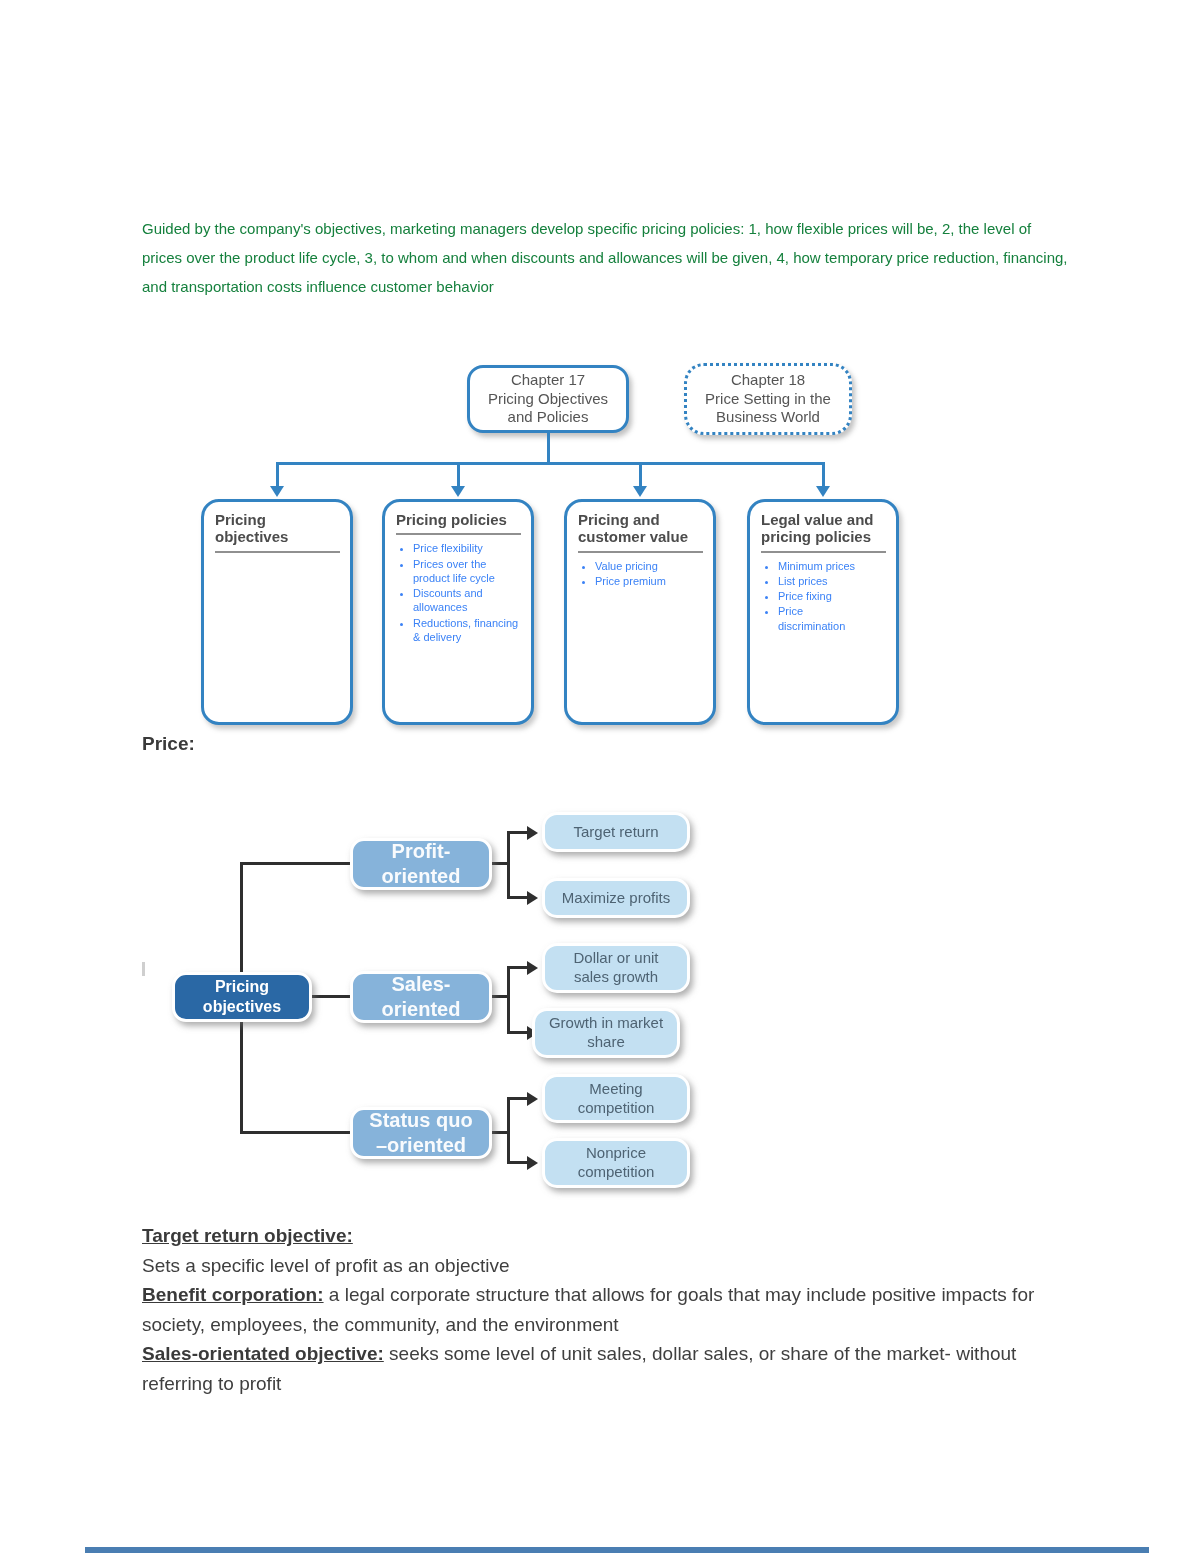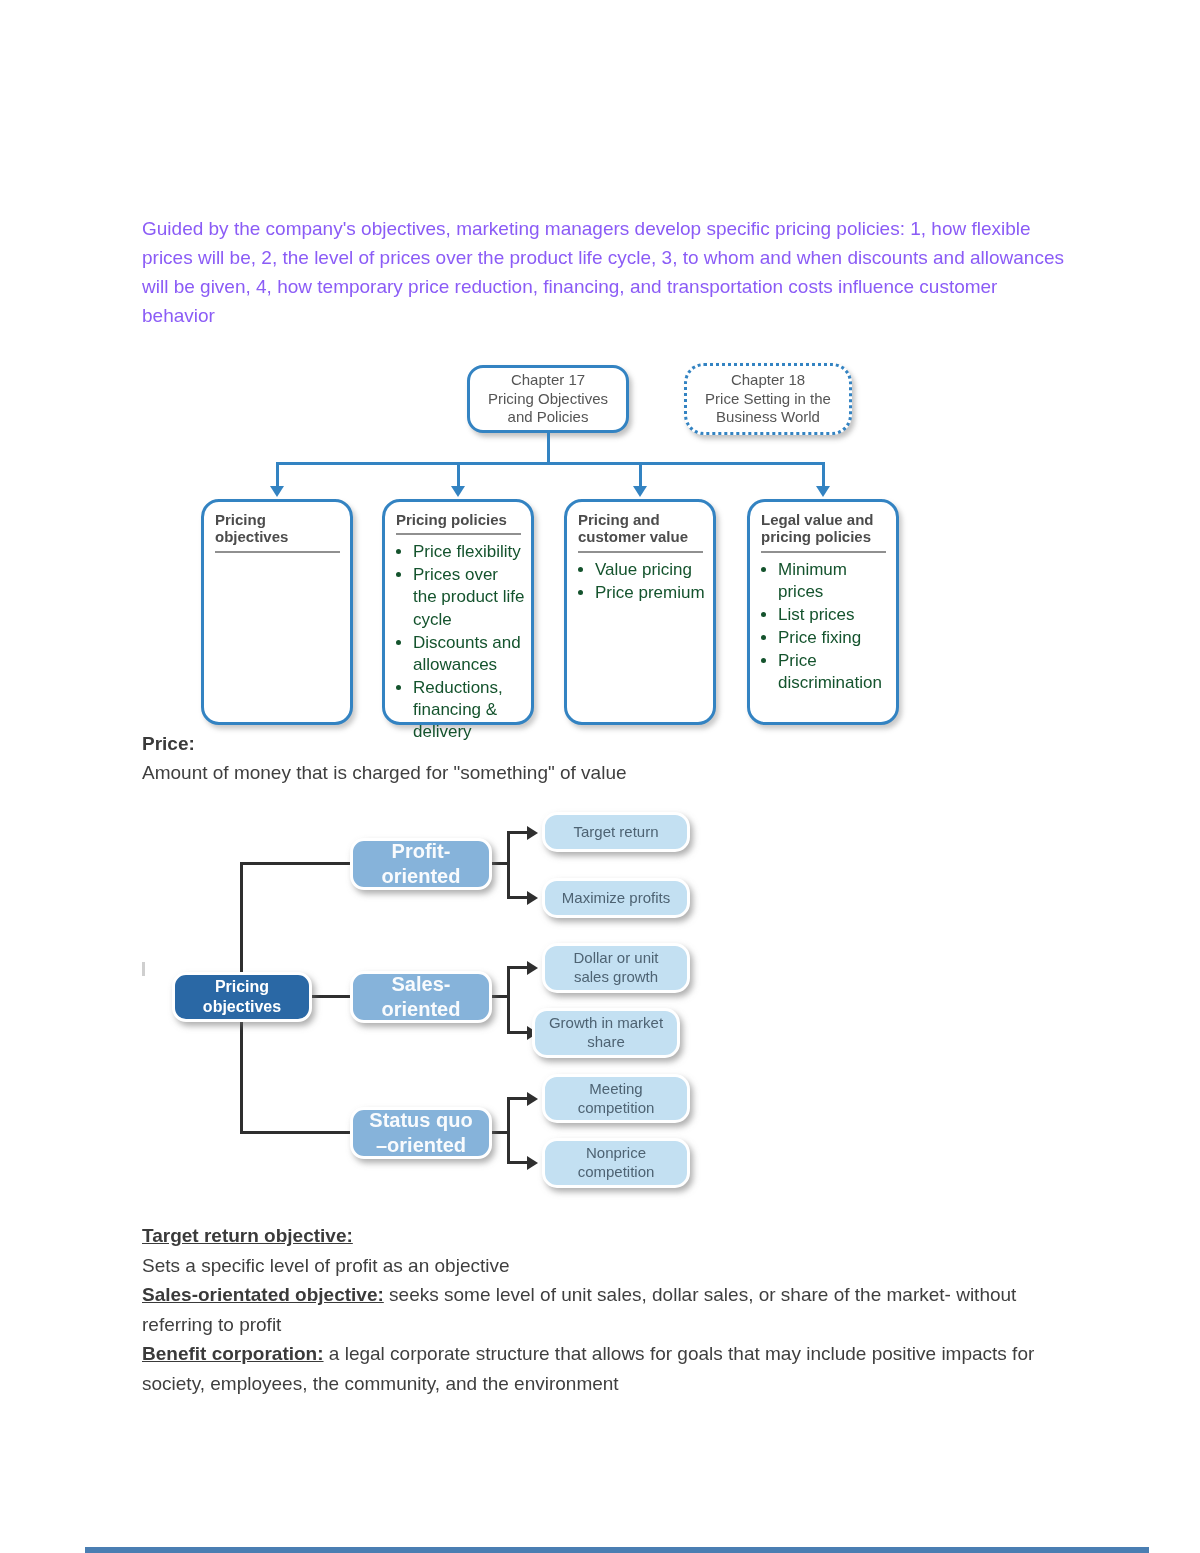--- a/index.html
+++ b/index.html
@@ -1,38 +1,38 @@
 <!DOCTYPE html>
 <html><head>
 <meta charset="utf-8">
 <style>
   * { margin:0; padding:0; box-sizing:border-box; }
   body { background:#ffffff; font-family:"Liberation Sans", sans-serif; }
   .page { position:relative; width:1200px; height:1553px; background:#ffffff; overflow:hidden; }
 
   .doc-title { position:absolute; left:142px; top:170px; font-size:23px; font-weight:700; color:#3b3b3b; }
-  .intro { position:absolute; left:142px; top:214px; width:928px; font-size:19px; line-height:29px; color:#8b5cf6; }
+  .intro { position:absolute; left:142px; top:214px; width:928px; font-size:15px; line-height:29px; color:#15803d; }
 
   
   .d1 { position:absolute; left:195px; top:358px; width:715px; height:372px; }
   .chapter-box { position:absolute; background:#fff; border:3px solid #3383c2; border-radius:16px;
     display:flex; align-items:center; justify-content:center; text-align:center;
     font-size:15px; line-height:1.25; color:#555; white-space:pre-line;
     box-shadow:3px 4px 5px rgba(120,120,120,0.45); }
   .chapter-box.dotted { border-style:dotted; border-radius:20px; }
   .blueline { position:absolute; background:#3383c2; }
   .arrow-down { position:absolute; width:0; height:0; border-left:7px solid transparent;
     border-right:7px solid transparent; border-top:11px solid #3383c2; }
   .d1-box { position:absolute; top:141px; width:152px; height:226px; background:#fff;
     border:3px solid #3383c2; border-radius:18px; padding:9px 6px 8px 11px;
     box-shadow:3px 4px 5px rgba(120,120,120,0.4); }
   .d1-title { font-size:15px; font-weight:700; color:#4c4c4c; line-height:1.15;
     border-bottom:2px solid #909090; padding-bottom:5px; margin-bottom:6px; margin-right:4px; }
   .d1-box ul { list-style:disc; padding-left:17px; margin-top:2px; }
-  .d1-box li { font-size:17px; line-height:1.3; color:#14532d; margin-bottom:1px; }
+  .d1-box li { font-size:11px; line-height:1.3; color:#3b82f6; margin-bottom:1px; }
   .d1-box.b4 li { max-width:95px; }
 
   
   .d2 { position:absolute; left:140px; top:800px; width:570px; height:402px; }
   .darkline { position:absolute; background:#2f2f2f; }
   .node { position:absolute; border:3px solid #ffffff; display:flex; align-items:center;
     justify-content:center; text-align:center; white-space:pre-line;
     box-shadow:3px 4px 6px rgba(110,110,110,0.55); }
   .node.root { background:#2a68a5; color:#ffffff; font-weight:700; font-size:16px;
     border-radius:14px; line-height:1.25; }
@@ -106,21 +106,20 @@
         <li>Minimum prices</li>
         <li>List prices</li>
         <li>Price fixing</li>
         <li>Price discrimination</li>
       </ul>
     </div>
   </div>
 
   <div class="price-block">
     <div class="bold">Price:</div>
-    <div>Amount of money that is charged for "something" of value</div>
   </div>
 
   <div class="d2">
     <div class="fig-artifact" style="left:2px; top:162px; width:3px; height:14px;"></div>
 
     <div class="darkline" style="left:100px; top:63px; width:3px; height:271px;"></div>
     <div class="darkline" style="left:100px; top:62px; width:110px; height:3px;"></div>
     <div class="darkline" style="left:170px; top:195px; width:40px; height:3px;"></div>
     <div class="darkline" style="left:100px; top:331px; width:110px; height:3px;"></div>
 
@@ -165,18 +164,18 @@
 competition</div>
     <div class="node leaf" style="left:402px; top:338px; width:148px; height:50px;">Nonprice
 competition</div>
   </div>
 
   <div class="defs">
     <div>
       <span class="bold">Target return objective:</span>
     </div>
     <div>Sets a specific level of profit as an objective</div>
+    <div><span class="bold">Benefit corporation:</span><span> a legal corporate structure that allows for goals that may include positive impacts for society, employees, the community, and the environment</span></div>
     <div><span class="bold">Sales-orientated objective:</span><span> seeks some level of unit sales, dollar sales, or share of the market- without referring to profit</span></div>
-    <div><span class="bold">Benefit corporation:</span><span> a legal corporate structure that allows for goals that may include positive impacts for society, employees, the community, and the environment</span></div>
   </div>
 
   <div class="bottom-strip"></div>
 </div>
 
 </body></html>

